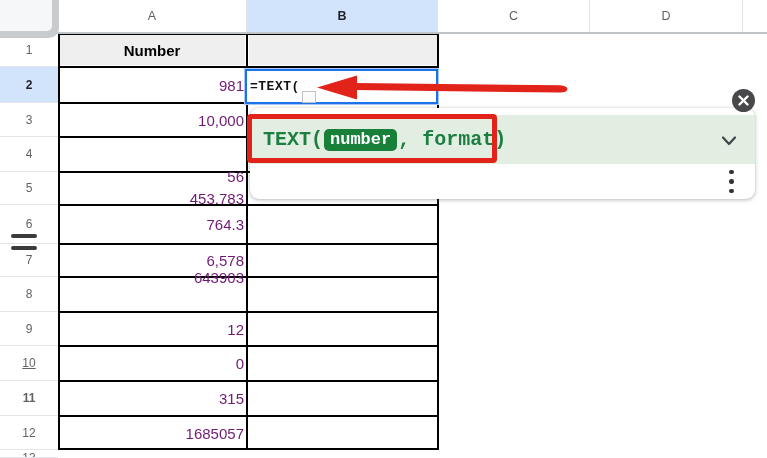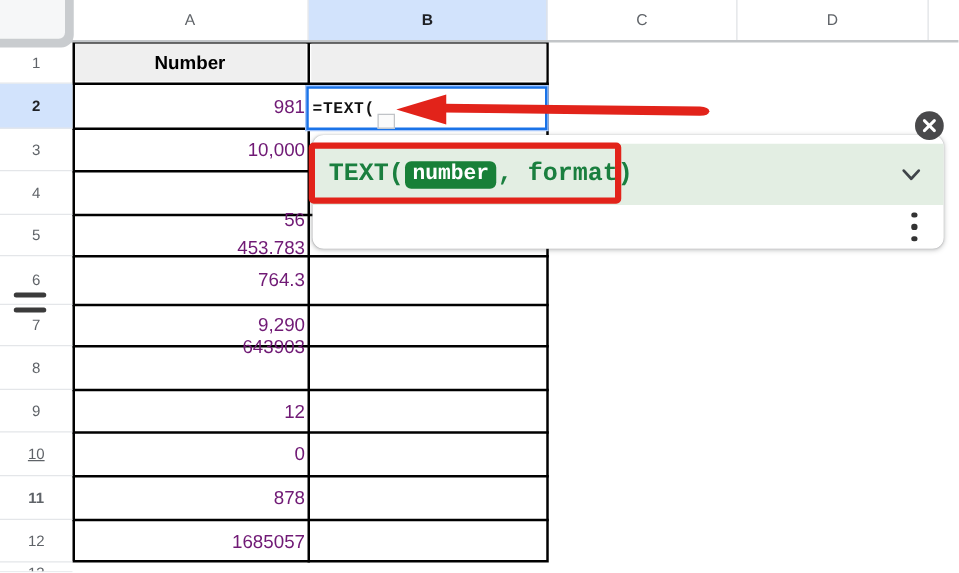--- a/index.html
+++ b/index.html
@@ -117,25 +117,25 @@
     </div>
   <div class="abs hdrbg" style="left:60px;top:35px;width:185px;height:30px"></div>
   <div class="abs hdrbg" style="left:249px;top:35px;width:188px;height:30px"></div>
   <div class="abs hdrlabel" style="left:58px;top:33px;width:188px;height:34px">Number</div>
   <div id="values">
       <div class="abs valcell" style="left: 58px; width: 186px; top: 67px; height: 36px;">981</div>
       <div class="abs valcell" style="left: 58px; width: 186px; top: 103px; height: 34px;">10,000</div>
       <div class="abs valcell" style="left: 58px; width: 186px; top: 137px; height: 35px; margin-top: 44px;">453.783</div>
       <div class="abs valcell" style="left: 58px; width: 186px; top: 160px; height: 33px;">56</div>
       <div class="abs valcell" style="left: 58px; width: 186px; top: 205px; height: 39px;">764.3</div>
-      <div class="abs valcell" style="left: 58px; width: 186px; top: 244px; height: 33px;">9,290</div>
+      <div class="abs valcell" style="left: 58px; width: 186px; top: 244px; height: 33px;">6,578</div>
       <div class="abs valcell" style="left: 58px; width: 186px; top: 260px; height: 35px;">643903</div>
       <div class="abs valcell" style="left: 58px; width: 186px; top: 312px; height: 34px;">12</div>
       <div class="abs valcell" style="left: 58px; width: 186px; top: 346px; height: 35px;">0</div>
-      <div class="abs valcell" style="left: 58px; width: 186px; top: 381px; height: 35px;">878</div>
+      <div class="abs valcell" style="left: 58px; width: 186px; top: 381px; height: 35px;">315</div>
       <div class="abs valcell" style="left: 58px; width: 186px; top: 416px; height: 34px;">1685057</div>
     </div>
 
   <div class="abs editbox">
     <span class="ftext">=TEXT(</span>
   </div>
   <div class="abs phbox"></div>
 
   <div class="abs popup">
     <div class="greenband">

